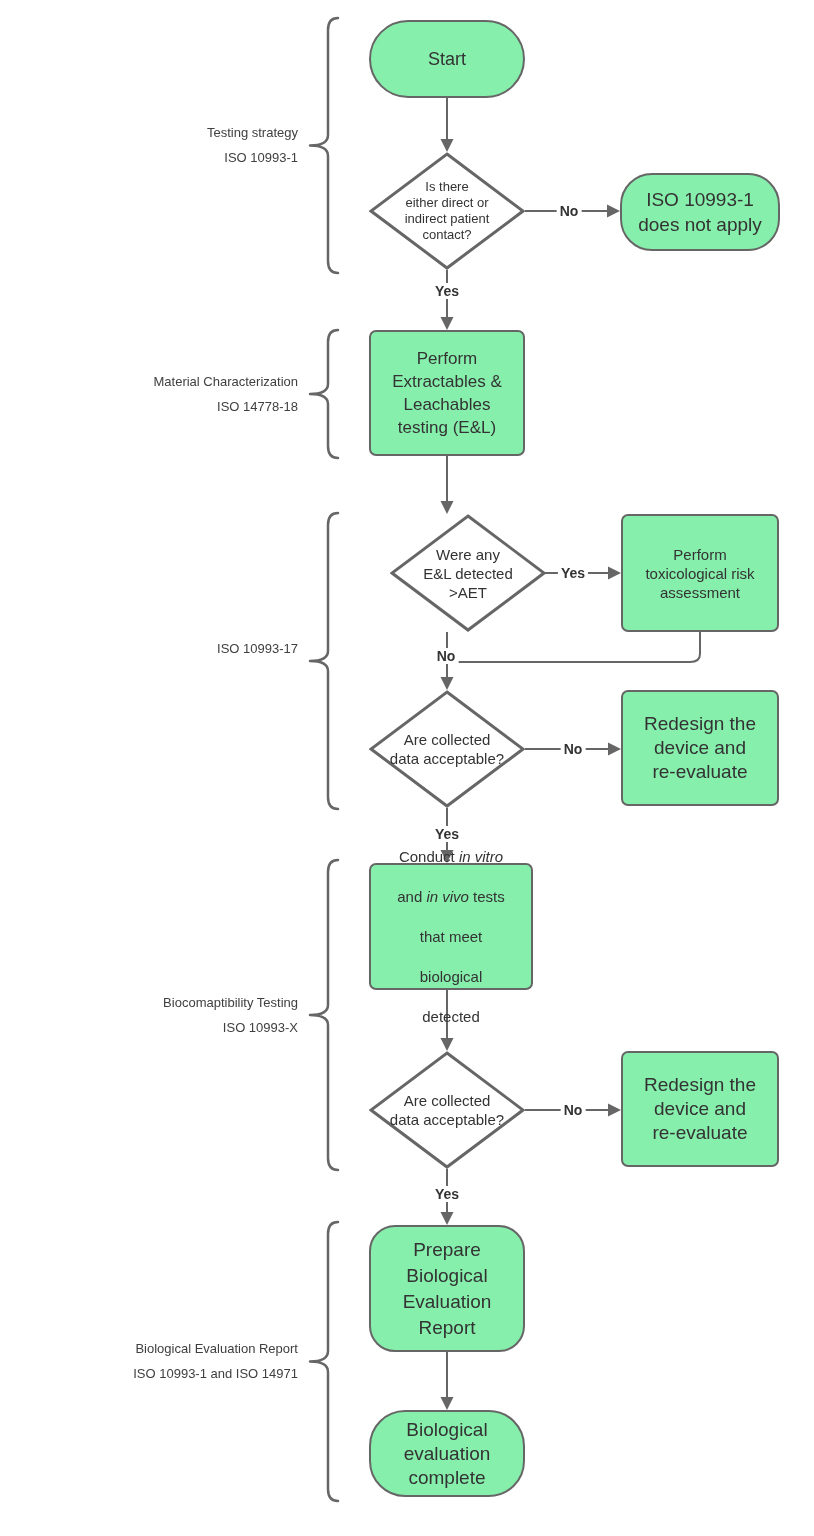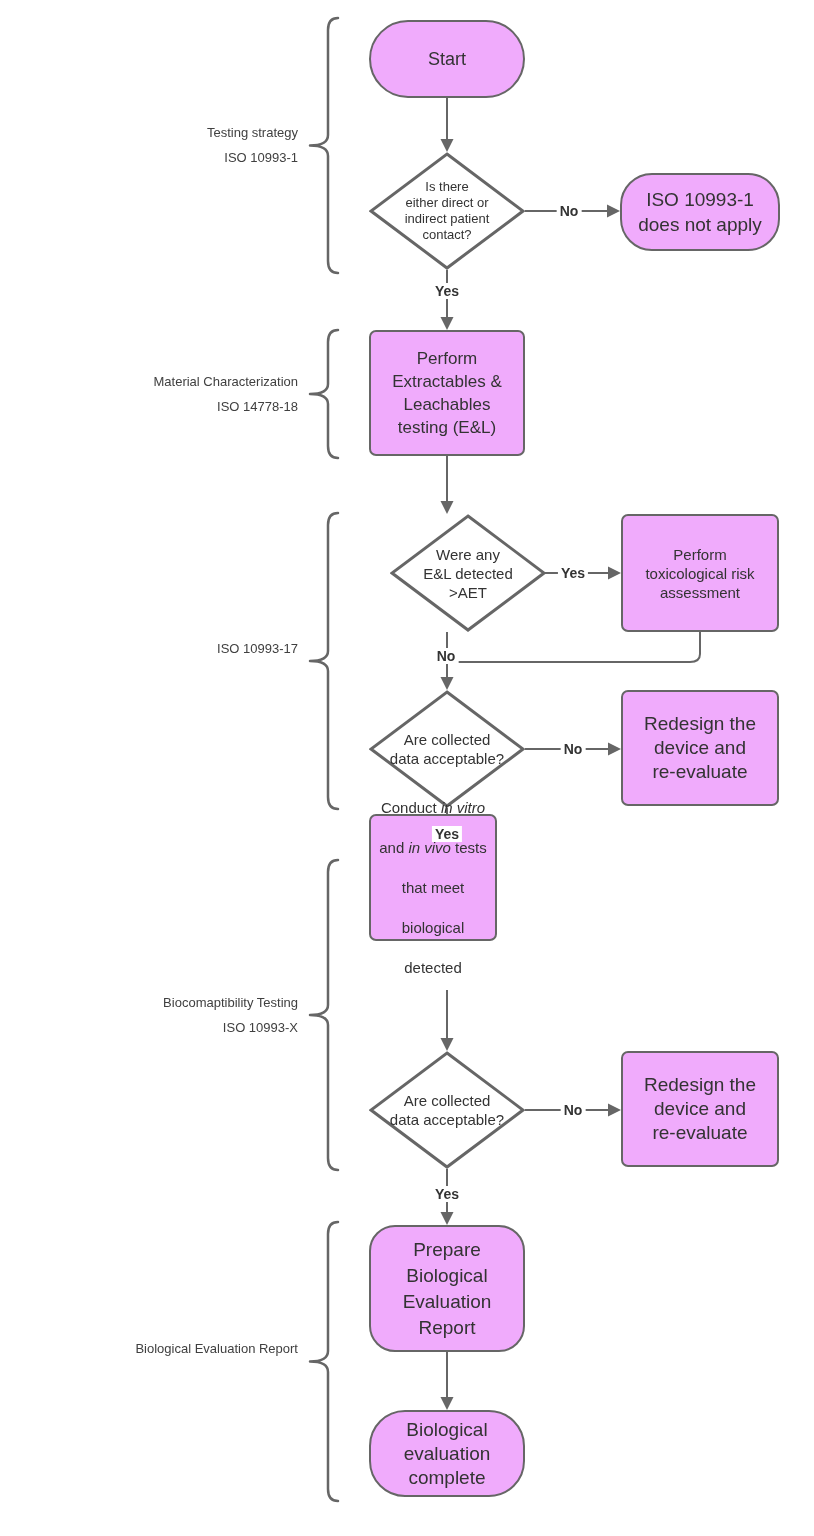--- a/index.html
+++ b/index.html
@@ -17,21 +17,21 @@
     color:var(--node-text);
     overflow:hidden;
   }
   #wires{position:absolute;left:0;top:0;width:814px;height:1536px;}
   .connector{stroke:var(--stroke);stroke-width:2;fill:none;}
   .arrowhead{fill:var(--stroke);stroke:none;}
   .brace{stroke:var(--stroke);stroke-width:2.5;fill:none;stroke-linecap:round;stroke-linejoin:round;}
   .node{
     position:absolute;box-sizing:border-box;
     display:flex;align-items:center;justify-content:center;
-    text-align:center;color:var(--node-text);background:#f0abfc;
+    text-align:center;color:var(--node-text);background:#86efac;
   }
   .terminator{border:2px solid var(--stroke);border-radius:40px;}
   .process{border:2px solid var(--stroke);border-radius:7px;}
   .decision{background:transparent;border:none;}
   .decision > svg{position:absolute;left:0;top:0;width:100%;height:100%;}
   .decision .node-text{position:relative;z-index:1;}
   .diamond-shape{fill:#fff;stroke:var(--stroke);stroke-width:3;}
   .node-text{white-space:pre-line;}
   .edge-label{
     position:absolute;transform:translate(-50%,-50%);
@@ -143,20 +143,21 @@
   </div>
   <div class="section-label" style="top:636px;">
     <div>ISO 10993-17</div>
   </div>
   <div class="section-label" style="top:990px;">
     <div>Biocomaptibility Testing</div>
     <div>ISO 10993-X</div>
   </div>
   <div class="section-label" style="top:1336px;">
     <div>Biological Evaluation Report</div>
+    <div>ISO 10993-1 and ISO 14971</div>
   </div>
 
   <div class="node terminator t-start" style="left:369px;top:20px;width:156px;height:78px;">
     <span class="node-text">Start</span>
   </div>
 
   <div class="node decision t-contact" style="left:369px;top:152px;width:156px;height:118px;">
     <svg viewBox="0 0 156 118">
       <polygon class="diamond-shape" points="78,2 154,59 78,116 2,59"></polygon>
     </svg>
@@ -200,21 +201,21 @@
     <span class="node-text">Are collected
 data acceptable?</span>
   </div>
 
   <div class="node process t-redesign" style="left:621px;top:690px;width:158px;height:116px;">
     <span class="node-text">Redesign the
 device and
 re-evaluate</span>
   </div>
 
-  <div class="node process t-conduct" style="left:369px;top:814px;width:128px;height:127px;">
+  <div class="node process t-conduct" style="left:369px;top:863px;width:164px;height:127px;">
     <div class="node-text">
       <span>Conduct </span><em>in vitro</em><br>
       <span>and </span><em>in vivo</em><span> tests</span><br>
       <span>that meet</span><br>
       <span>biological</span><br>
       <span>detected</span>
     </div>
   </div>
 
   <div class="node decision t-data" style="left:369px;top:1051px;width:156px;height:118px;">

